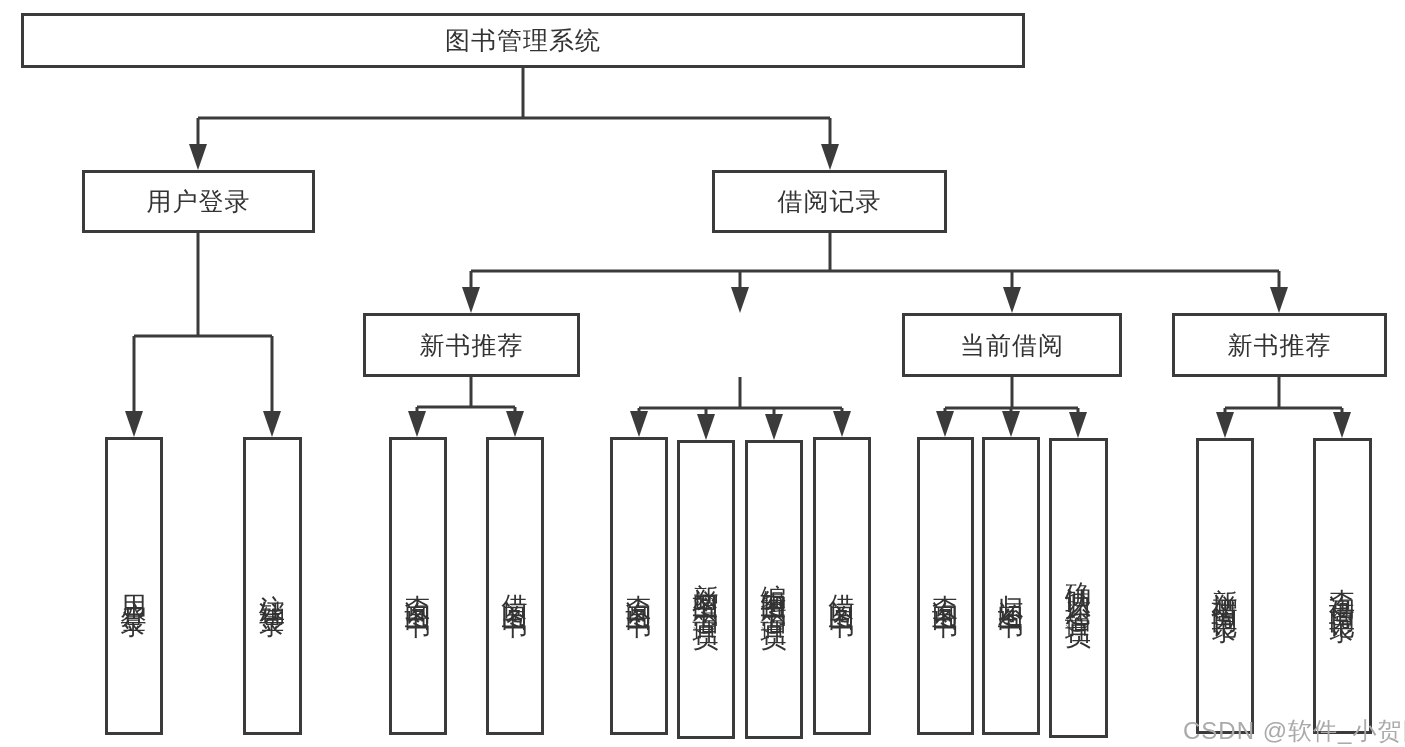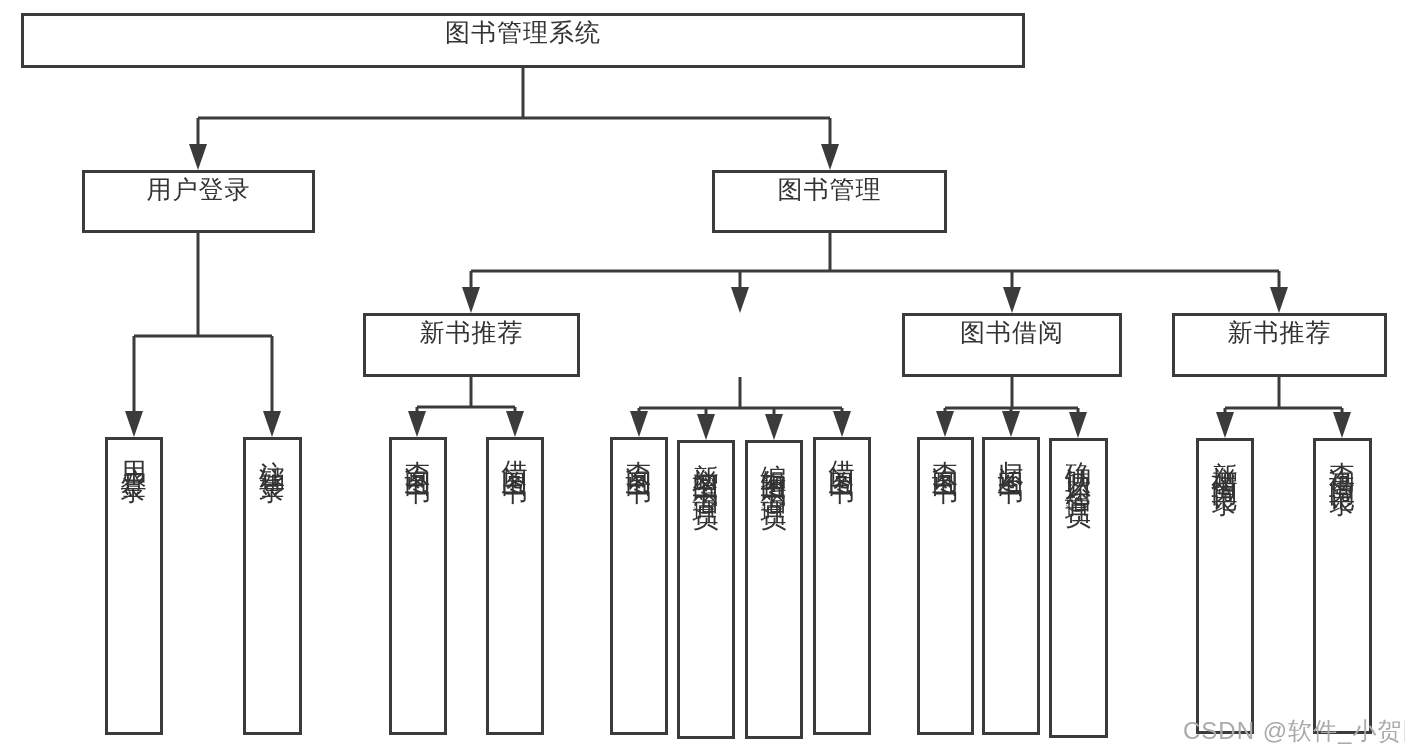--- a/index.html
+++ b/index.html
@@ -21,21 +21,21 @@
     left: 0; top: 0;
     width: 1405px;
     height: 747px;
   }
   .node {
     position: absolute;
     box-sizing: border-box;
     border: 3px solid #3b3b3b;
     background: #ffffff;
     display: flex;
-    align-items: flex-start;
+    align-items: center;
     justify-content: center;
   }
   .hbox .label {
     font-size: 25px;
     letter-spacing: 1px;
     white-space: nowrap;
   }
   .vbox .label {
     writing-mode: vertical-rl;
     text-orientation: mixed;
@@ -127,28 +127,28 @@
   </svg>
 
   <div class="node hbox" style="left:21px; top:13px; width:1004px; height:55px;">
     <span class="label">图书管理系统</span>
   </div>
 
   <div class="node hbox" style="left:82px; top:170px; width:233px; height:63px;">
     <span class="label">用户登录</span>
   </div>
   <div class="node hbox" style="left:712px; top:170px; width:235px; height:63px;">
-    <span class="label">图书管理</span>
+    <span class="label">借阅记录</span>
   </div>
 
   <div class="node hbox" style="left:363px; top:313px; width:217px; height:64px;">
     <span class="label">新书推荐</span>
   </div>
   <div class="node hbox" style="left:902px; top:313px; width:220px; height:64px;">
-    <span class="label">图书借阅</span>
+    <span class="label">当前借阅</span>
   </div>
   <div class="node hbox" style="left:1172px; top:313px; width:215px; height:64px;">
     <span class="label">新书推荐</span>
   </div>
 
   <div class="node vbox" style="left:105px; top:437px; width:58px; height:298px;">
     <span class="label">用户登录</span>
   </div>
   <div class="node vbox" style="left:243px; top:437px; width:59px; height:298px;">
     <span class="label">注销登录</span>

